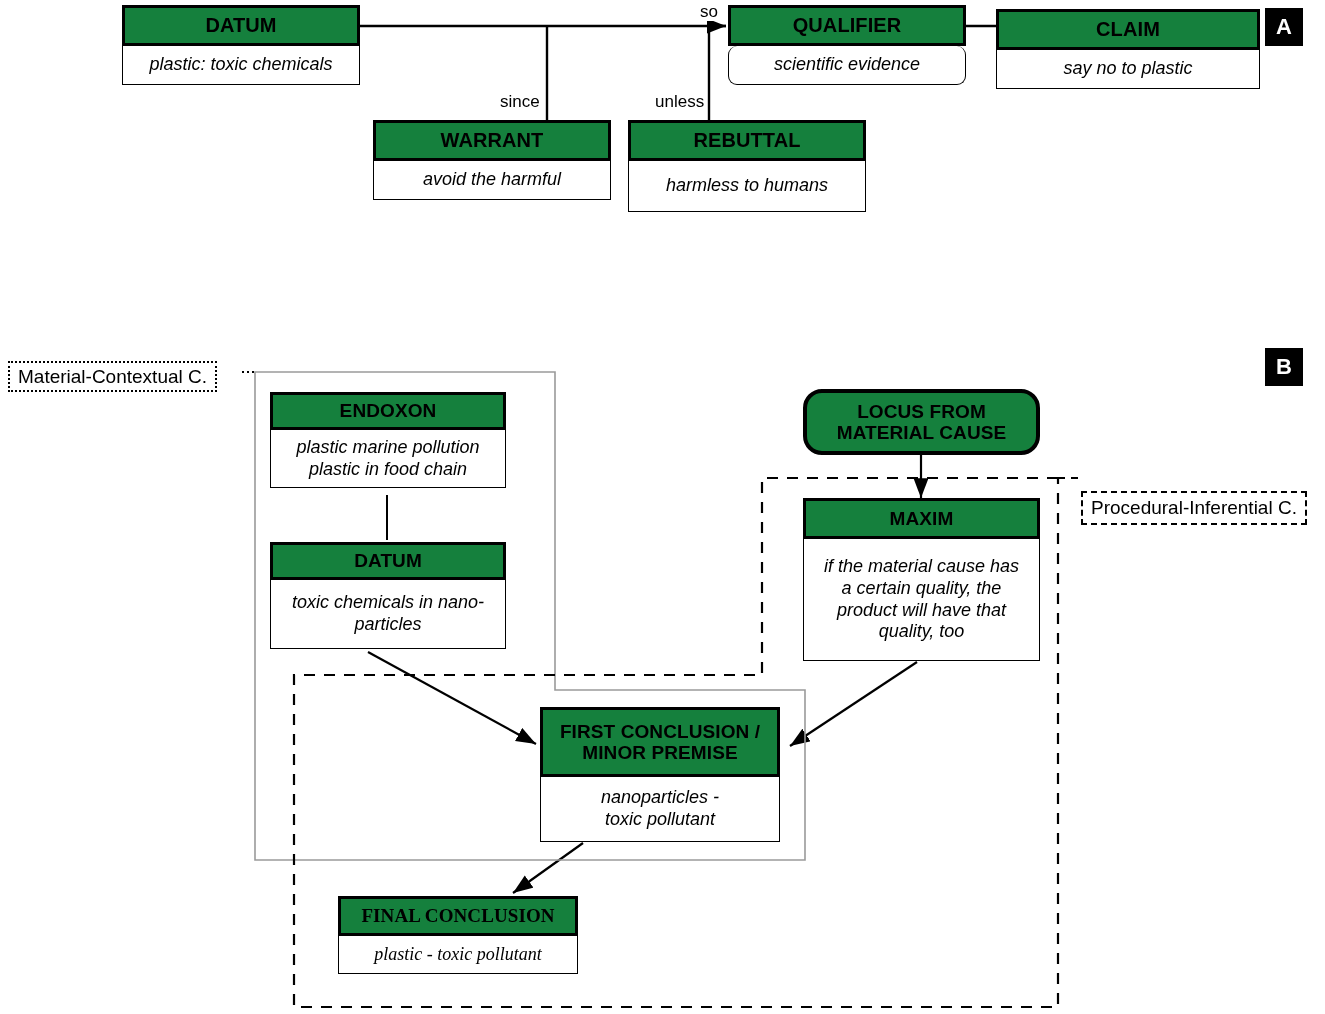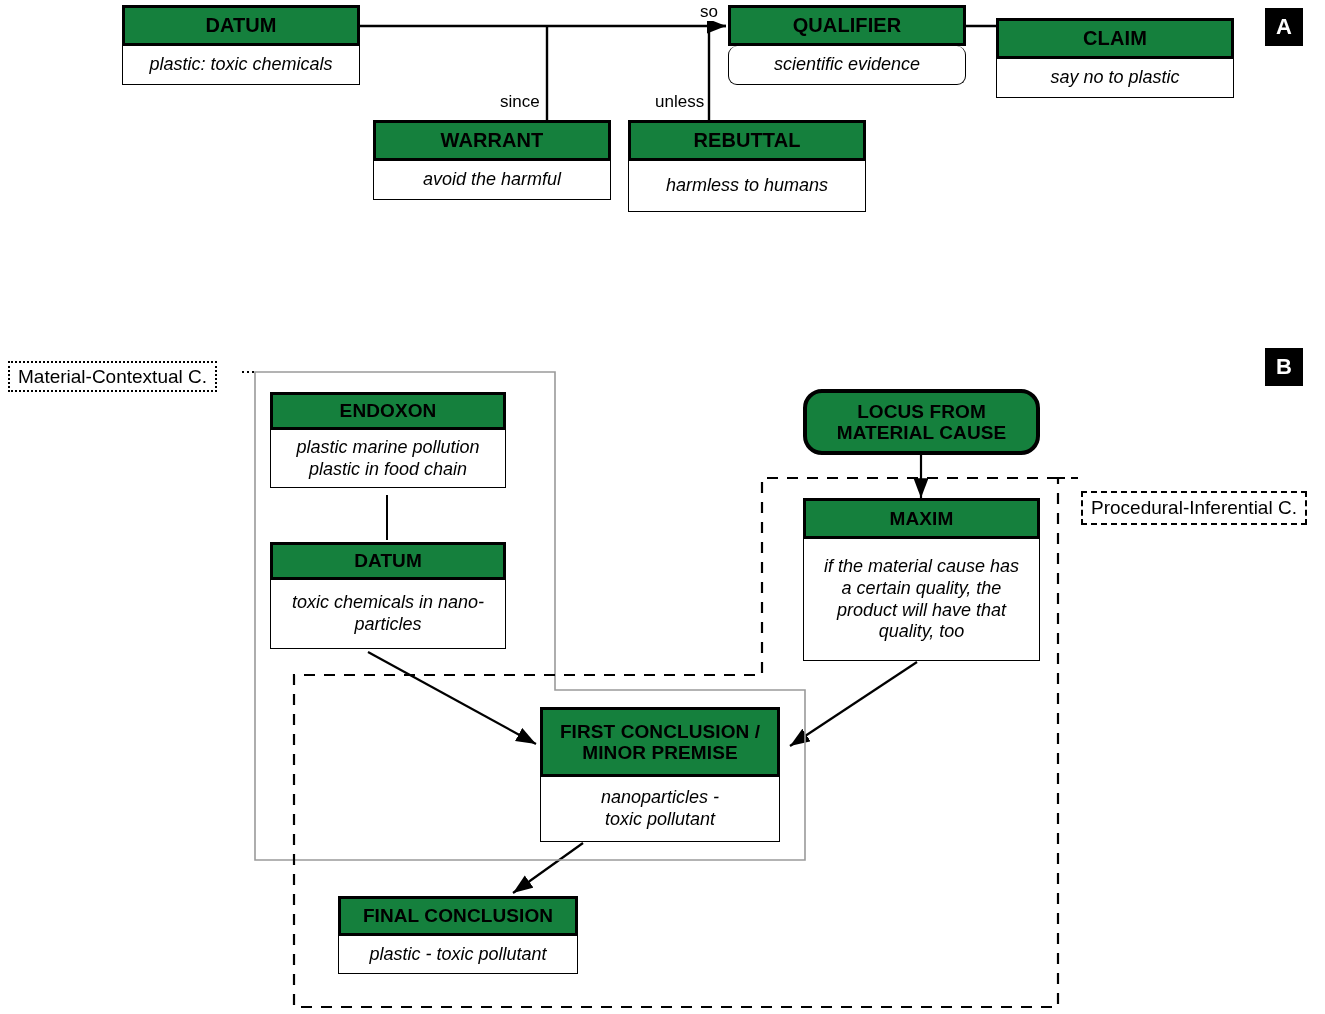--- a/index.html
+++ b/index.html
@@ -146,21 +146,21 @@
   <div class="node" style="left:122px; top:5px; width:238px;">
     <div class="head" style="height:41px; font-size:20px;">DATUM</div>
     <div class="body" style="height:39px; font-size:18px;">plastic: toxic chemicals</div>
   </div>
 
   <div class="node" style="left:728px; top:5px; width:238px;">
     <div class="head" style="height:41px; font-size:20px;">QUALIFIER</div>
     <div class="body" style="height:39px; font-size:18px;border-radius:9px;">scientific evidence</div>
   </div>
 
-  <div class="node" style="left:996px; top:18px; width:238px;">
+  <div class="node" style="left:996px; top:9px; width:264px;">
     <div class="head" style="height:41px; font-size:20px;">CLAIM</div>
     <div class="body" style="height:39px; font-size:18px;">say no to plastic</div>
   </div>
 
   <div class="node" style="left:373px; top:120px; width:238px;">
     <div class="head" style="height:41px; font-size:20px;">WARRANT</div>
     <div class="body" style="height:39px; font-size:18px;">avoid the harmful</div>
   </div>
 
   <div class="node" style="left:628px; top:120px; width:238px;">
@@ -203,18 +203,18 @@
 quality, too</div>
   </div>
 
   <div class="node" style="left:540px; top:707px; width:240px;">
     <div class="head" style="height:70px; font-size:19px; white-space:pre-line;">FIRST CONCLUSION /
 MINOR PREMISE</div>
     <div class="body multiline" style="height:65px; font-size:18px; white-space:pre-line;">nanoparticles -
 toxic pollutant</div>
   </div>
 
-  <div class="node" style="left:338px; top:896px; width:240px;">
+  <div class="node" style="left:338px; top:896px; width:240px;font-family:Liberation Serif, serif;">
     <div class="head" style="height:40px; font-size:19px;">FINAL CONCLUSION</div>
     <div class="body" style="height:38px; font-size:18px;">plastic - toxic pollutant</div>
   </div>
 
 </div>
 
 </body></html>

